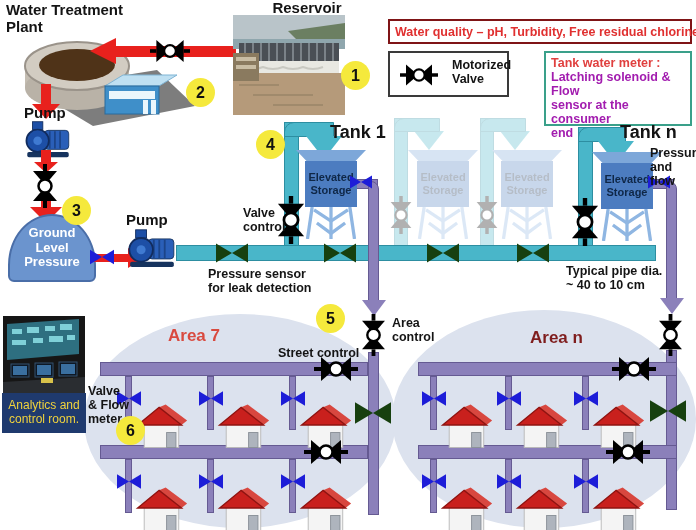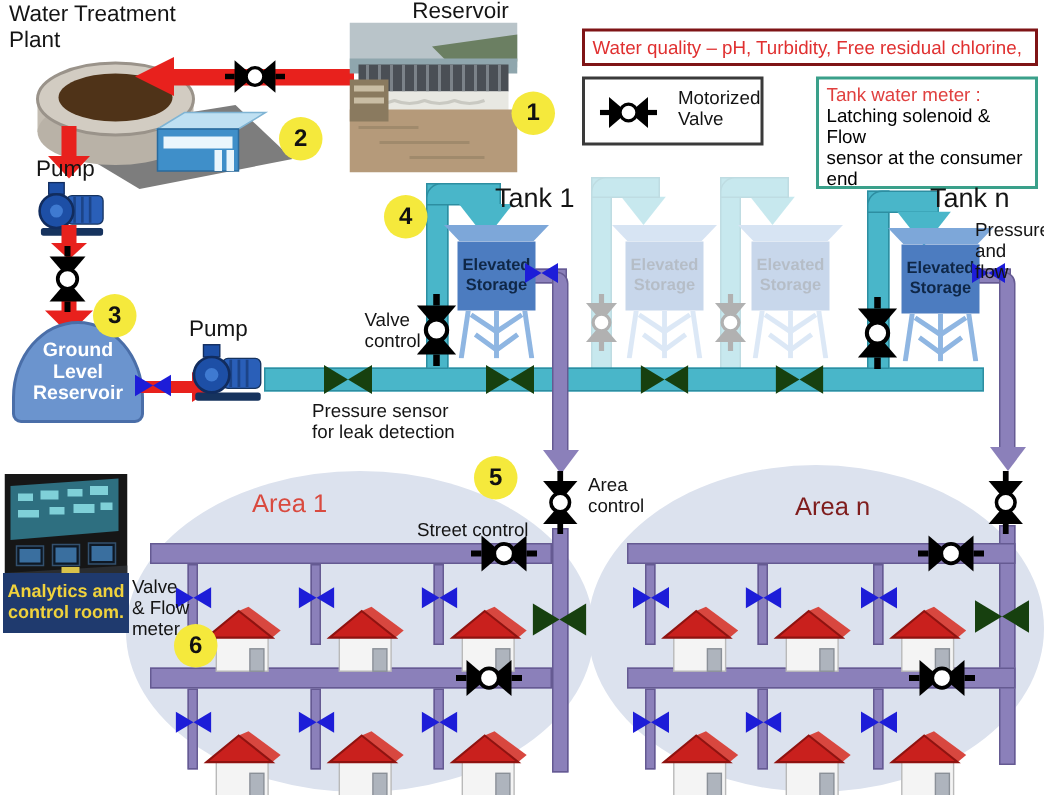--- a/index.html
+++ b/index.html
@@ -1,19 +1,19 @@
 <!DOCTYPE html>
 <html><head>
 <meta charset="utf-8">
 <style>
   html,body{margin:0;padding:0;background:#fff;}
   #stage{position:relative;width:696px;height:530px;background:#fff;overflow:hidden;
          font-family:"Liberation Sans", sans-serif;}
   .abs{position:absolute;}
-  .lbl{position:absolute;white-space:pre-line;font-weight:normal;color:#141414;
+  .lbl{position:absolute;white-space:pre-line;font-weight:bold;color:#141414;
        font-size:12.5px;line-height:1.12;z-index:6;}
   .badge{position:absolute;width:29px;height:29px;border-radius:50%;background:#f5e93c;
          color:#111;font-weight:bold;font-size:16px;display:flex;align-items:center;
          justify-content:center;z-index:7;}
   .pipe{position:absolute;background:#49b6c9;border:1px solid #2d8ea1;box-sizing:border-box;z-index:2;}
   .ppipe{position:absolute;background:#8b80ba;border:1px solid #655a92;box-sizing:border-box;z-index:3;}
   .valve{position:absolute;z-index:5;}
   .fill-green{fill:#17400f;}
   .fill-blue{fill:#1d1dd8;}
   .fill-teal{fill:#49b6c9;}
@@ -26,22 +26,22 @@
   .tbody{width:52px;height:46px;background:#4c7cc0;display:flex;align-items:center;
          justify-content:center;text-align:center;}
   .tbody .tl{position:static;color:#0f2747;font-size:11px;font-weight:bold;white-space:pre-line;line-height:1.15;}
   .legs{width:52px;height:32px;}
   .ghost{position:absolute;left:0;top:0;width:100%;height:100%;opacity:.3;z-index:2;pointer-events:none;}
   .box{position:absolute;background:#fff;box-sizing:border-box;z-index:6;}
   .dome{position:absolute;left:8px;top:214px;width:84px;height:64px;background:#6b94ce;
         border:2px solid #4a6ea8;border-radius:50% 50% 6px 6px / 75% 75% 6px 6px;
         display:flex;align-items:center;justify-content:center;text-align:center;z-index:4;}
   .dome .tl{position:static;color:#fff;font-size:13px;font-weight:bold;white-space:pre-line;line-height:1.15;}
-  .analytics{position:absolute;left:2px;top:382px;width:84px;height:40px;background:#1f3a6e;
-             color:#f0d23c;font-weight:bold;font-size:12px;display:flex;align-items:center;
+  .analytics{position:absolute;left:2px;top:393px;width:84px;height:40px;background:#1f3a6e;
+             color:#f0d23c;font-weight:normal;font-size:12px;display:flex;align-items:center;
              justify-content:center;text-align:center;white-space:pre-line;z-index:6;line-height:1.15;}
 </style>
 </head>
 <body>
 
 <div id="stage">
 
   <svg width="0" height="0" style="position:absolute">
     <defs>
       <symbol id="sym-bowtie" viewBox="0 0 30 18">
@@ -137,21 +137,21 @@
   <svg class="abs" style="left:30px;top:196px;z-index:4" width="32" height="28">
     <rect x="11" y="0" width="10" height="12" class="fill-red"></rect>
     <polygon points="0,11 32,11 16,27" class="fill-red"></polygon>
   </svg>
 
   <div class="badge" style="left:62px;top:196px">3</div>
 
   <div class="dome">
     <span class="tl">Ground
 Level
-Reservoir</span>
+Pressure</span>
   </div>
 
   <svg class="abs" style="left:92px;top:248px;z-index:4" width="52" height="20">
     <rect x="0" y="6" width="38" height="8" class="fill-red"></rect>
     <polygon points="36,0 36,20 52,10" class="fill-red"></polygon>
   </svg>
   <svg class="valve" style="left:90px;top:248px" width="24" height="18">
       <use href="#sym-bowtie" class="fill-blue"></use>
     </svg>
 
@@ -186,28 +186,30 @@
   <div class="box" style="left:388px;top:51px;width:121px;height:46px;border:2px solid #3a3a3a">
     <svg class="abs" style="left:5px;top:9px" width="48" height="26" viewBox="0 0 44 30">
         <use href="#sym-mvalve-h"></use>
       </svg>
     <span class="lbl" style="left:62px;top:5px;position:absolute">Motorized
 Valve</span>
   </div>
 
   <div class="box" style="left:544px;top:51px;width:148px;height:75px;border:2px solid #3aa08a;padding:3px 5px">
     <span class="lbl" style="position:static;display:block;color:#e0403f">Tank water meter :</span>
-    <span class="lbl" style="position:static;display:block;color:#000000">Latching solenoid &amp; Flow
+    <span class="lbl" style="position:static;display:block;color:#a21caf">Latching solenoid &amp; Flow
 sensor at the consumer
 end</span>
   </div>
 
   <div class="pipe" style="left:176px;top:245px;width:480px;height:16px"></div>
   <div class="lbl" style="left:208px;top:267px">Pressure sensor
 for leak detection</div>
+  <div class="lbl" style="left:566px;top:264px;width:110px">Typical pipe dia.
+~ 40 to 10 cm</div>
 
   <svg class="valve" style="left:216px;top:240px" width="32" height="26">
       <use href="#sym-bowtie" class="fill-green"></use>
     </svg>
   <svg class="valve" style="left:324px;top:240px" width="32" height="26">
       <use href="#sym-bowtie" class="fill-green"></use>
     </svg>
   <svg class="valve" style="left:427px;top:240px" width="32" height="26">
       <use href="#sym-bowtie" class="fill-green"></use>
     </svg>
@@ -323,21 +325,21 @@
     </svg>
   <div class="ppipe" style="left:652px;top:179px;width:22px;height:10px"></div>
   <div class="ppipe" style="left:666px;top:181px;width:11px;height:121px;border-top-right-radius:8px"></div>
   <svg class="abs" style="left:660px;top:298px;z-index:4" width="24" height="16">
     <polygon points="0,0 24,0 12,16" class="fill-purple"></polygon>
   </svg>
   <svg class="valve" style="left:654px;top:314px" width="33" height="42" viewBox="0 0 30 44">
       <use href="#sym-mvalve-v"></use>
     </svg>
 
-  <div class="lbl" style="left:168px;top:326px;font-size:17px;color:#d94a3f">Area 1</div>
+  <div class="lbl" style="left:168px;top:326px;font-size:17px;color:#d94a3f">Area 7</div>
   <div class="lbl" style="left:530px;top:328px;font-size:17px;color:#7f1d1d">Area n</div>
 
   <div class="ppipe" style="left:368px;top:352px;width:11px;height:163px"></div>
   <svg class="valve" style="left:355px;top:400px" width="36" height="26">
       <use href="#sym-bowtie" class="fill-green"></use>
     </svg>
 
   <div class="ppipe" style="left:100px;top:362px;width:268px;height:14px"></div>
   <div class="lbl" style="left:278px;top:346px">Street control</div>
   <svg class="valve" style="left:314px;top:353px" width="44" height="32">

